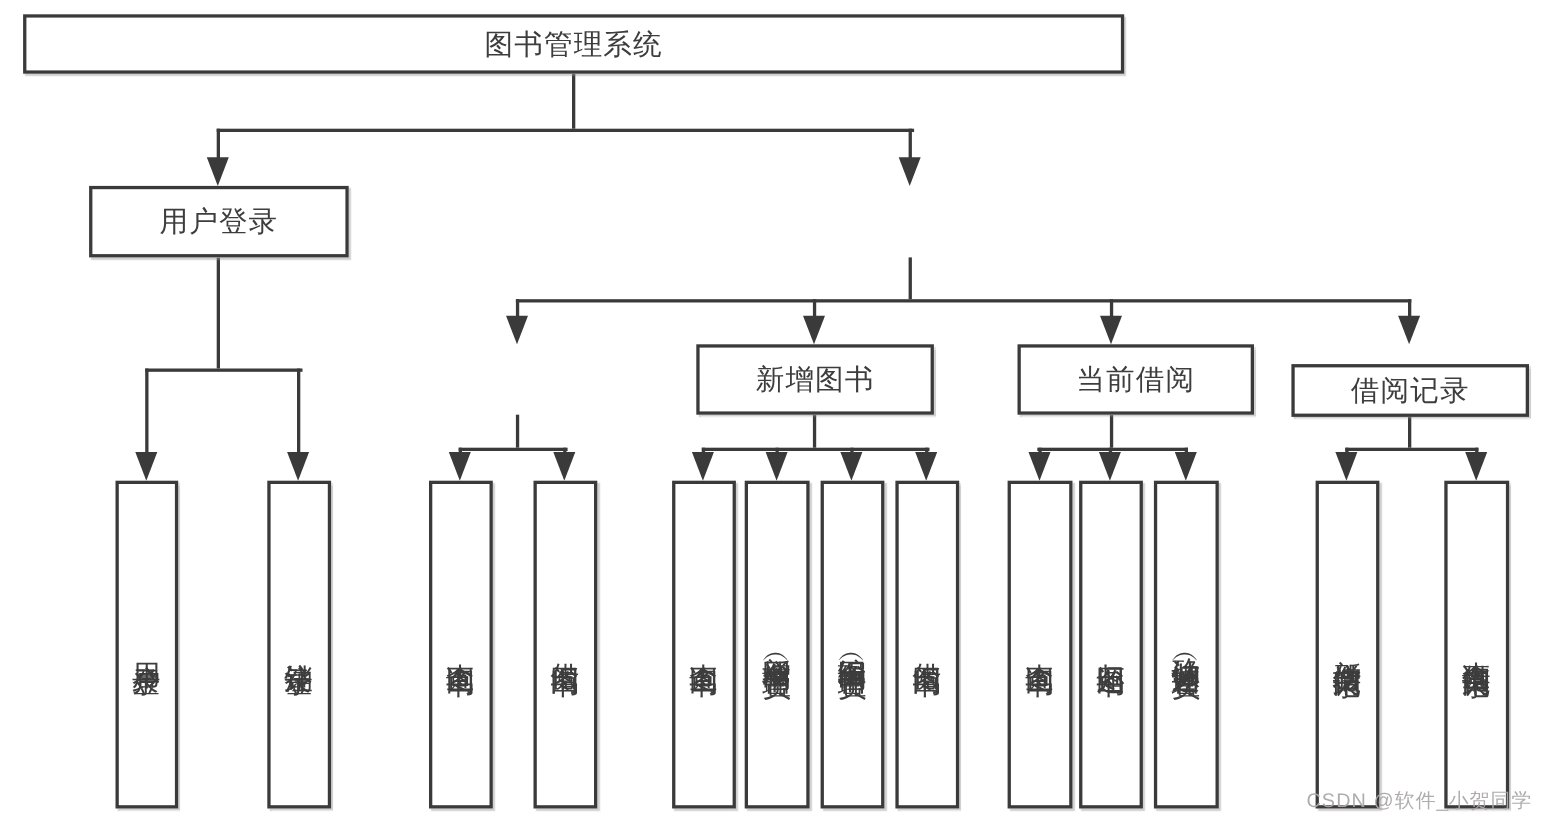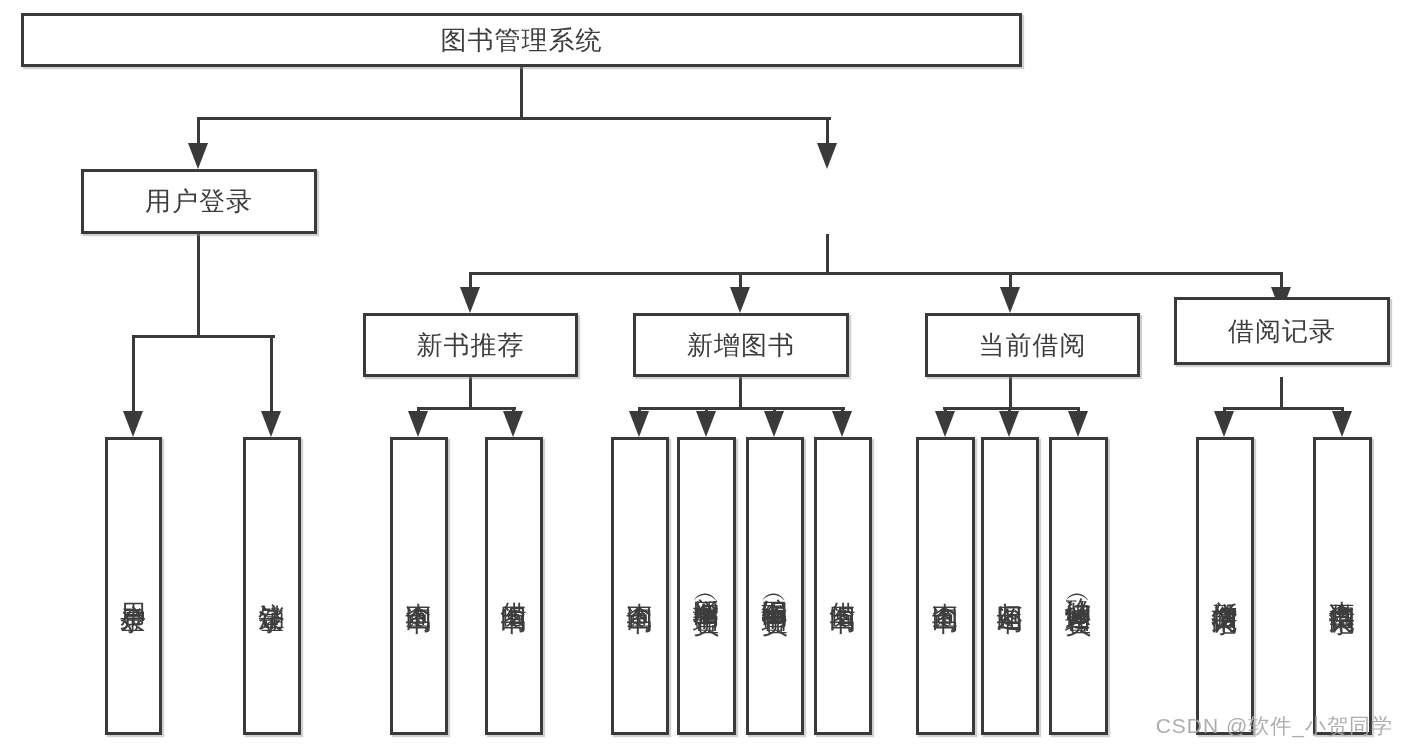--- a/index.html
+++ b/index.html
@@ -37,21 +37,21 @@
     line-height:1;
     font-size:26px;
     top:437px;height:298px;
   }
   #n-root{left:21px;top:13px;width:1001px;height:54px;}
   #n-login{left:81px;top:169px;width:236px;height:65px;}
   #n-mgmt{left:710px;top:169px;width:236px;height:65px;}
   #n-newbook{left:363px;top:313px;width:215px;height:64px;}
   #n-borrow{left:633px;top:313px;width:216px;height:64px;}
   #n-current{left:903px;top:313px;width:215px;height:64px;margin-left:22px;}
-  #n-records{left:1174px;top:297px;width:216px;height:68px;}
+  #n-records{left:1174px;top:331px;width:216px;height:48px;}
   #f1{left:105px;width:57px;}
   #f2{left:243px;width:58px;}
   #f3{left:390px;width:58px;}
   #f4{left:485px;width:58px;}
   #f5{left:611px;width:58px;}
   #f6{left:677px;width:59px;}
   #f7{left:746px;width:58px;}
   #f8{left:814px;width:58px;}
   #f9{left:916px;width:59px;}
   #f10{left:981px;width:58px;}
@@ -96,37 +96,36 @@
   #a3{left:123px;} #a4{left:261px;}
   #a5{left:460px;} #a6{left:730px;} #a7{left:1000px;} #a8{left:1271px;}
   #a9{left:408px;} #a10{left:503px;}
   #a11{left:629px;} #a12{left:696px;} #a13{left:764px;} #a14{left:832px;}
   #a15{left:935px;} #a16{left:999px;} #a17{left:1068px;}
   #a18{left:1214px;} #a19{left:1332px;}
   
   .watermark{
     position:absolute;
     right:12px;bottom:7px;
-    font-size:21px;
+    font-size:18px;
     color:rgba(172,168,168,.95);
     letter-spacing:1px;
     white-space:nowrap;
     z-index:10;
   }
 </style>
 </head>
 <body>
 
 <div class="canvas">
 
   <div class="box" id="n-root">图书管理系统</div>
 
   <div class="box" id="n-login">用户登录</div>
 
-  <div class="box" id="n-newbook">新书推荐</div>
   <div class="box" id="n-borrow">新增图书</div>
   <div class="box" id="n-current">当前借阅</div>
   <div class="box" id="n-records">借阅记录</div>
 
   <div class="box vbox" id="f1">用户登录</div>
   <div class="box vbox" id="f2">注销登录</div>
   <div class="box vbox" id="f3">查询图书</div>
   <div class="box vbox" id="f4">借阅图书</div>
   <div class="box vbox" id="f5">查询图书</div>
   <div class="box vbox" id="f6">新增图书（管理员）</div>

